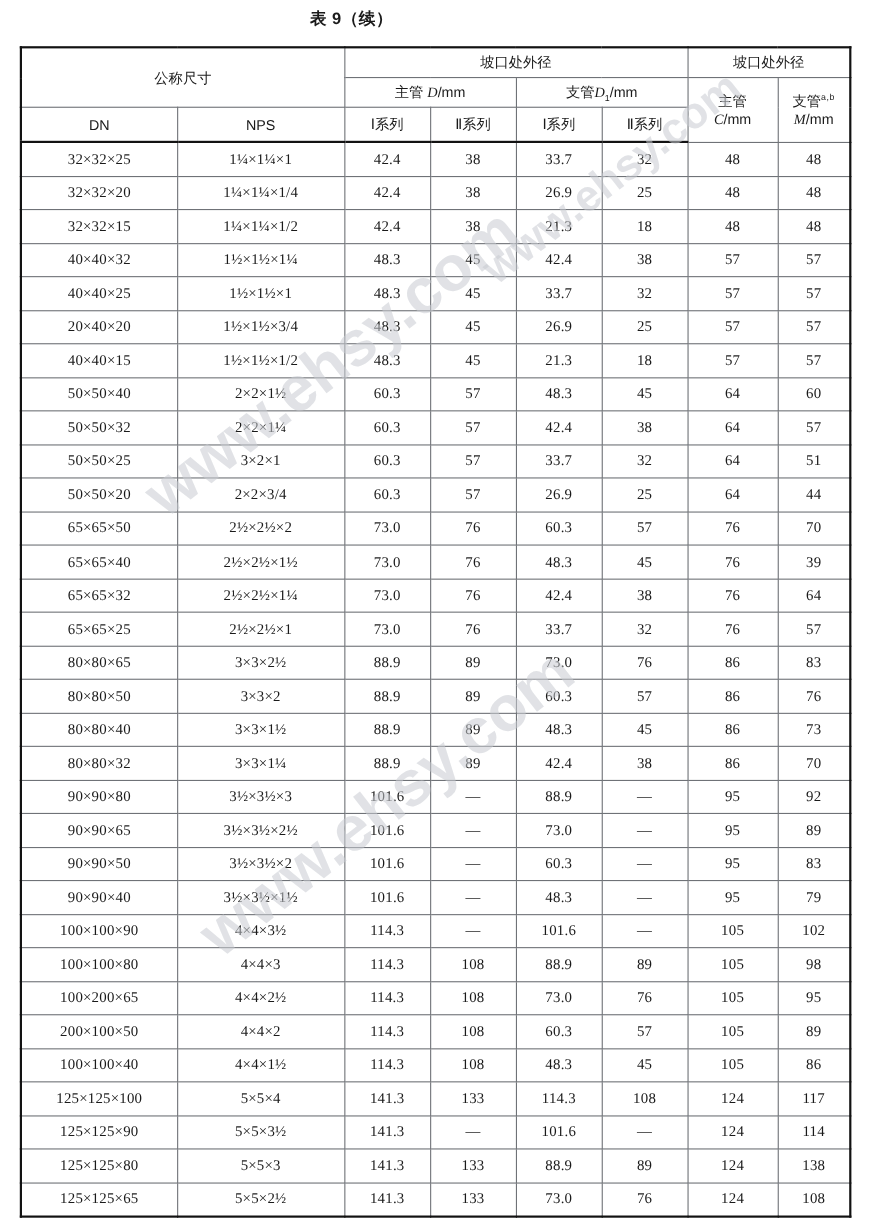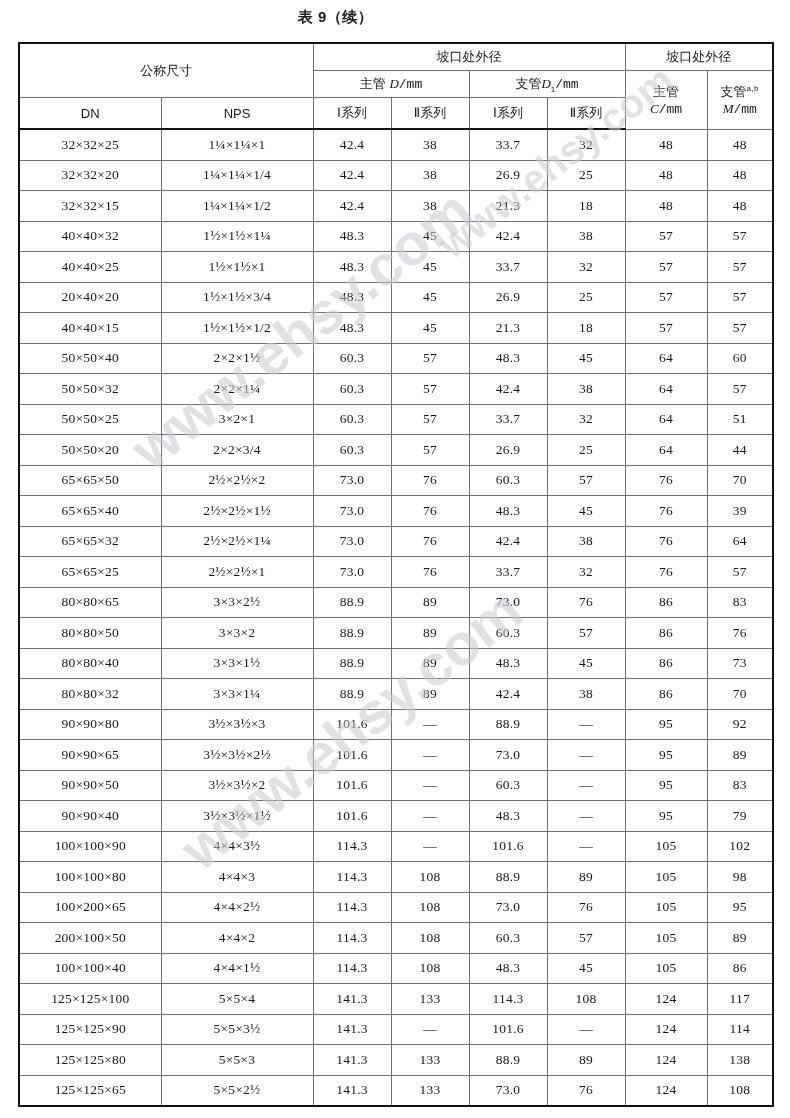--- a/index.html
+++ b/index.html
@@ -34,21 +34,21 @@
     white-space: nowrap;
     transform-origin: left top;
   }
   .wm-a { left: 118px; top: 430px; font-size: 58px; transform: rotate(-38deg); }
   .wm-b { left: 168px; top: 830px; font-size: 58px; transform: rotate(-38deg); }
   .wm-c { left: 430px; top: 232px; font-size: 40px; transform: rotate(-38deg); opacity:.42; }
 
   
   #table-title {
     position: absolute;
-    left: 16px; top: 8px;
+    left: 0; top: 8px;
     width: 639px;
     text-align: center;
     font-family: "Liberation Sans", sans-serif;
     font-size: 15px;
     font-weight: 700;
     letter-spacing: .5px;
     z-index: 3;
   }
 
   
@@ -86,21 +86,21 @@
   thead tr.h-bot th { height: 30px; text-align: center; }
 
   
   thead tr.h-bot th { border-bottom: 2px solid #121212; }
 
   .unit {
     font-family: "Liberation Serif", serif;
     font-style: italic;
   }
   .unit-mm {
-    font-family: Liberation Mono, monospace;
+    font-family: Liberation Sans, sans-serif;
     font-style: normal;
   }
   sup.fn {
     font-size: 8px;
     vertical-align: super;
     letter-spacing: .5px;
   }
   sub.sb {
     font-size: 8px;
     vertical-align: sub;

